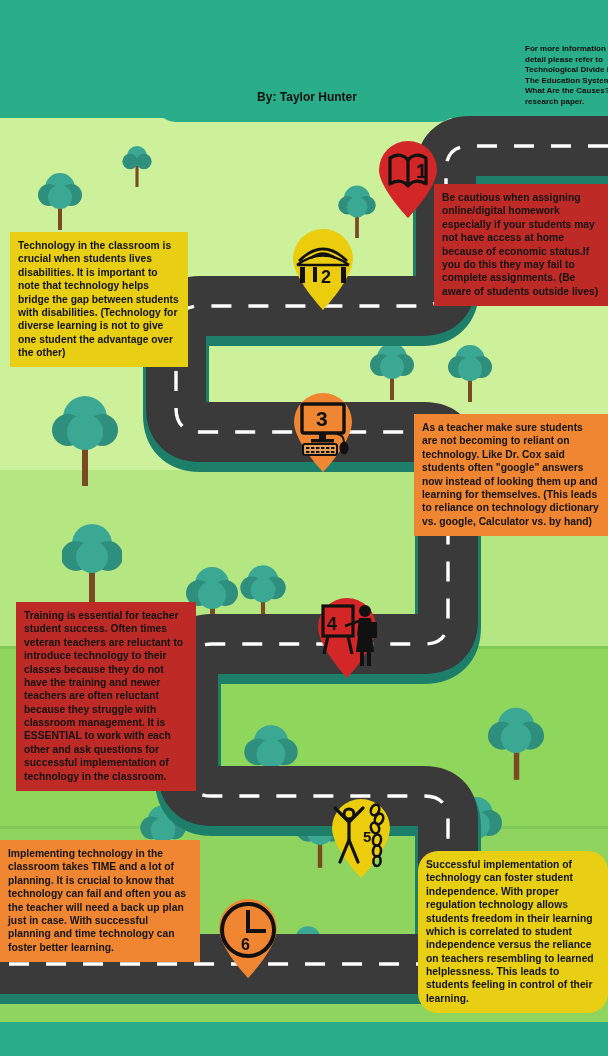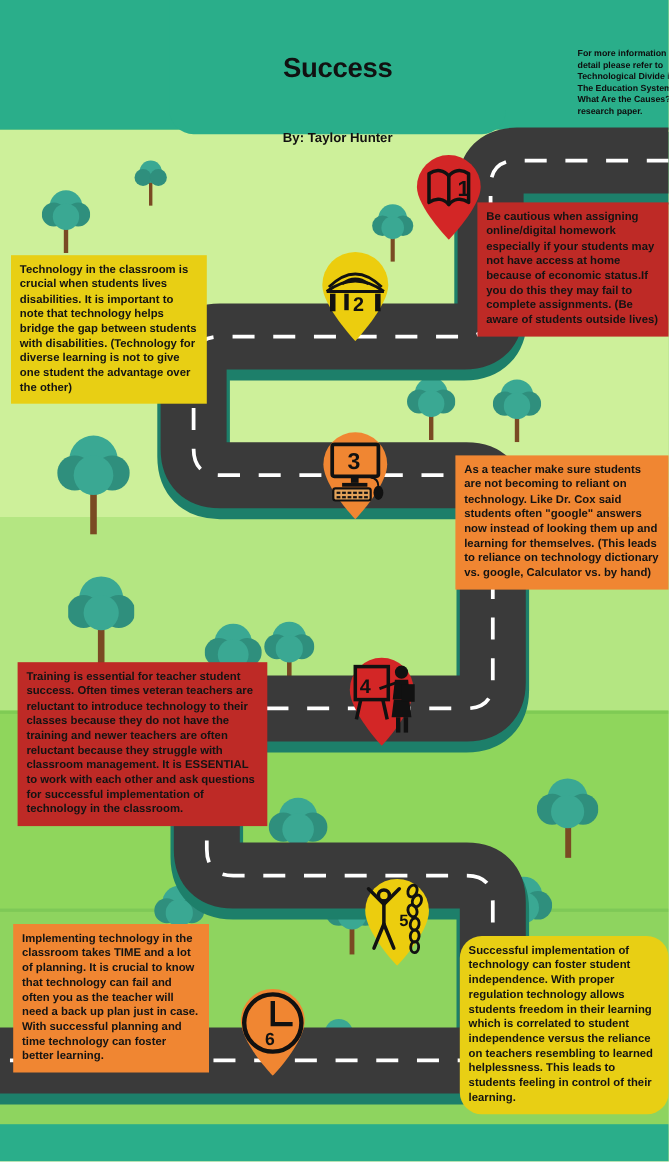--- a/index.html
+++ b/index.html
@@ -30,21 +30,21 @@
     background:#2aae8a;border-radius:0 0 22px 22px;z-index:6;
   }
   .header-title{
     position:absolute;left:0;top:22px;width:306px;
     text-align:center;color:#111;
     font-size:25px;font-weight:bold;line-height:1.06;
     letter-spacing:-.3px;
   }
   .header-author{
     position:absolute;left:0;top:90px;width:306px;
-    text-align:center;color:#111;font-size:12px;font-weight:bold;margin-top:28px;
+    text-align:center;color:#111;font-size:12px;font-weight:bold;
   }
   .header-note{
     position:absolute;left:505px;top:44px;width:98px;
     color:#0e0e0e;font-size:8px;font-weight:bold;line-height:1.32;
     z-index:7;
     margin-left:20px;
   }
 
   
   .road-wrap{position:absolute;left:0;top:0;width:608px;height:1056px;z-index:3;}
@@ -63,23 +63,23 @@
     padding:7px 8px 8px 8px;
     box-sizing:border-box;
   }
   .box-yellow{background:#e8cf14;}
   .box-red   {background:#be2a26;}
   .box-orange{background:#f08632;}
 
   .b1{left:434px;top:184px;width:174px;}
   .b2{left:10px; top:232px;width:178px;}
   .b3{left:414px;top:414px;width:194px;}
-  .b4{left:16px; top:602px;width:227px;}
+  .b4{left:16px; top:602px;width:180px;}
   .b5{left:418px;top:851px;width:190px;border-radius:20px;}
-  .b6{left:12px; top:840px;width:178px;}
+  .b6{left:0; top:840px;width:200px;}
 </style>
 </head>
 <body>
 
 <div id="page">
 
   <div class="band band-top"></div>
   <div class="band band-lightest"></div>
   <div class="band band-light"></div>
   <div class="band band-mid"></div>
@@ -336,19 +336,18 @@
   <div class="box box-yellow b5">
     <span>Successful implementation of technology can foster student independence. With proper regulation technology allows students freedom in their learning which is correlated  to student independence versus the reliance on teachers resembling to learned helplessness. This leads to students feeling in control of their learning.</span>
   </div>
   <div class="box box-orange b6">
     <span>Implementing technology in the classroom takes TIME and a lot of planning. It is crucial to know that technology can fail and often you as the teacher will need a back up plan just in case. With successful planning and time technology can foster better learning.</span>
   </div>
 
   <div class="header-card">
     <div class="header-title">
       <br>
-      <span>Success</span>
     </div>
     <div class="header-author">By: Taylor Hunter</div>
   </div>
   <div class="header-note">For more information and detail please refer to Technological Divide in The Education System: What Are the Causes? research paper.</div>
 
 </div>
 
 </body></html>

